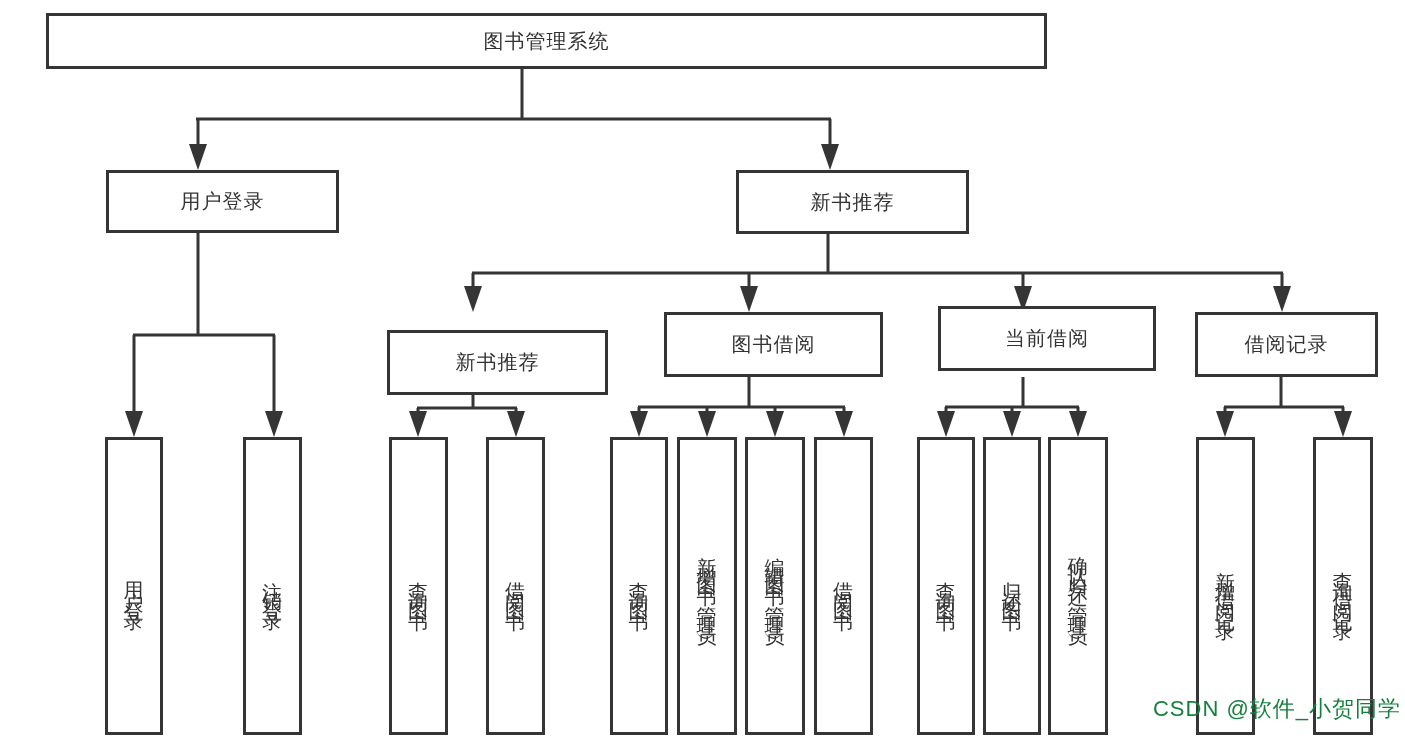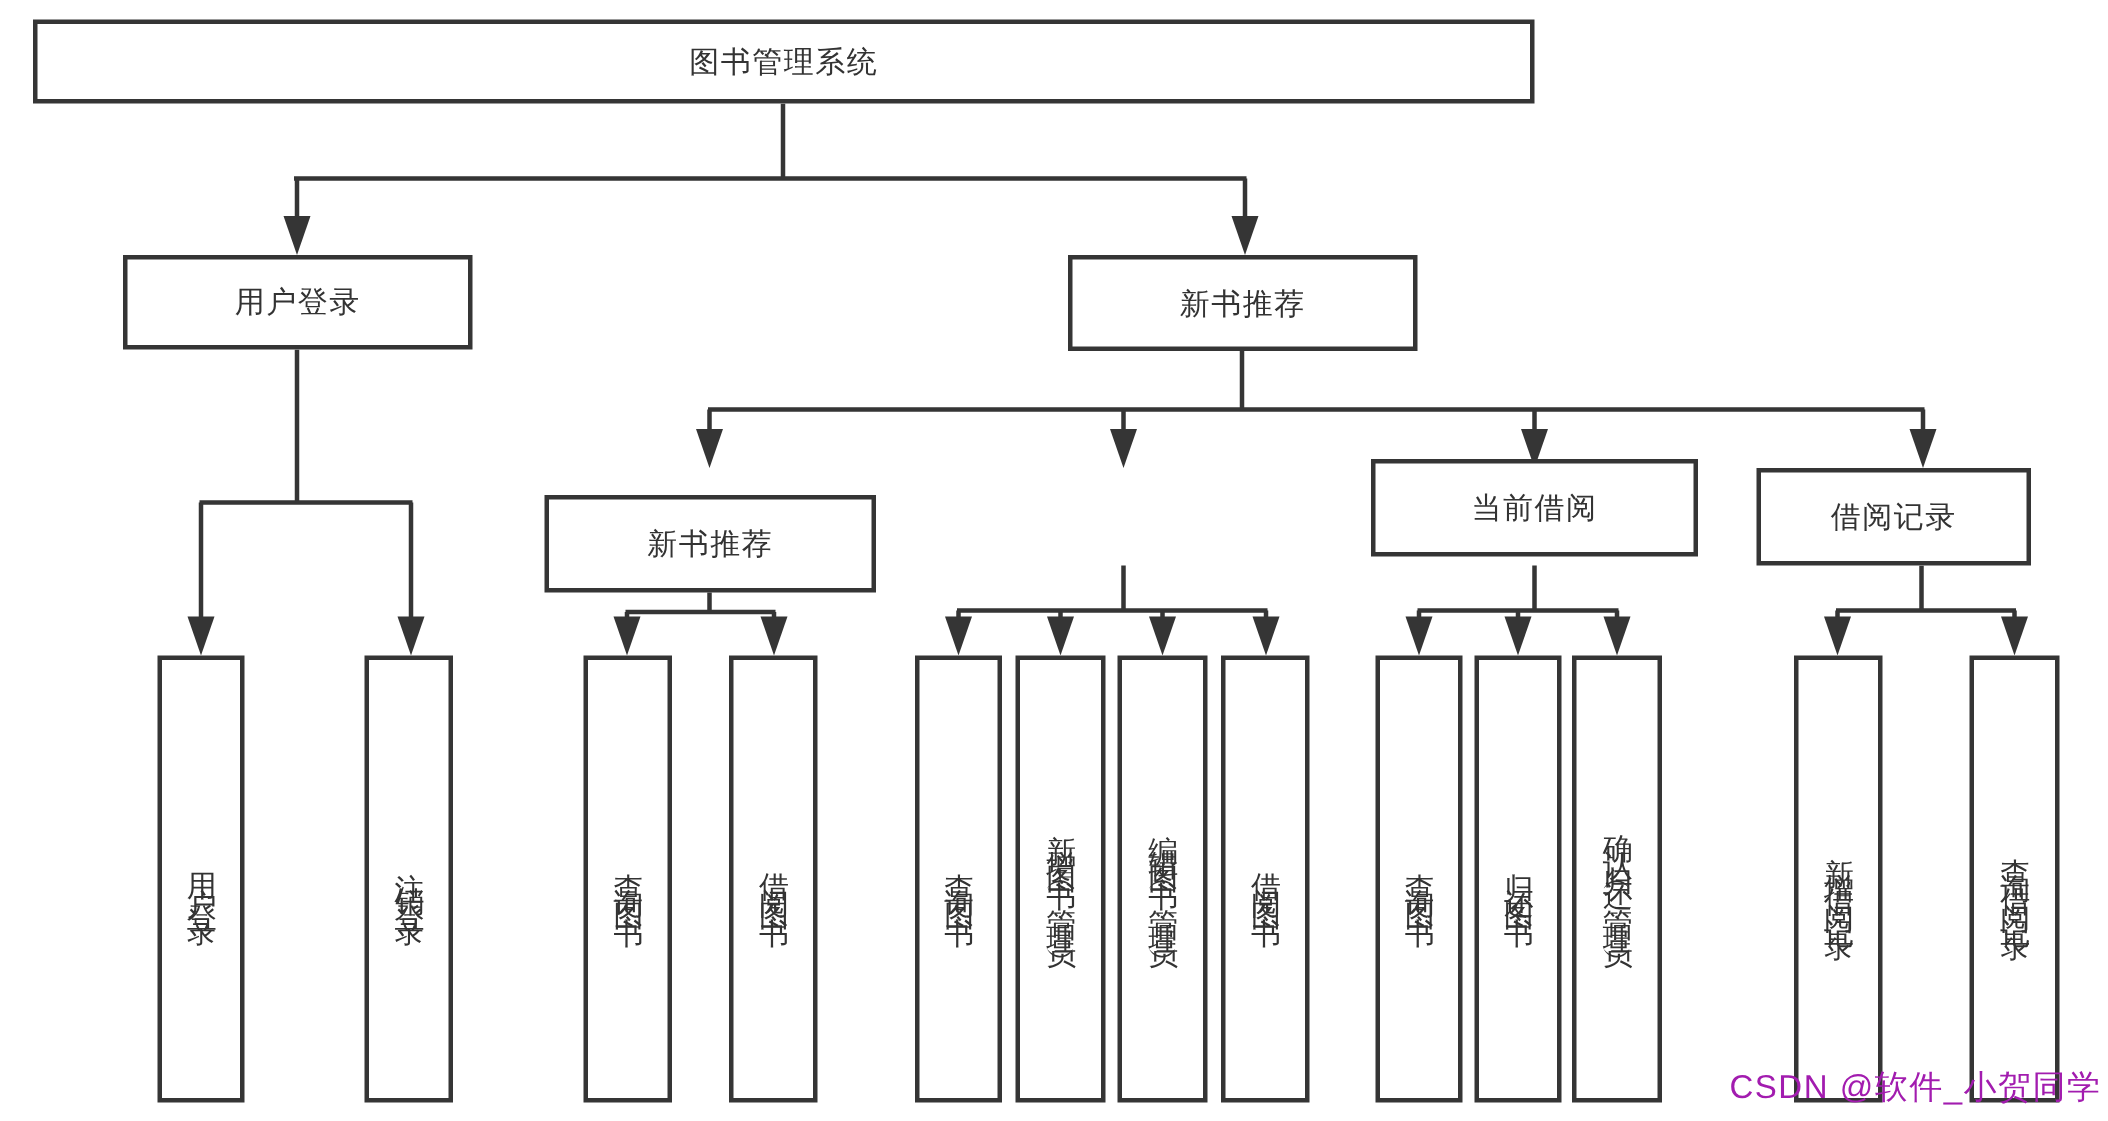--- a/index.html
+++ b/index.html
@@ -29,20 +29,21 @@
     display: flex;
     align-items: center;
     justify-content: center;
     color: #333333;
     z-index: 2;
   }
   .node.h {
     font-size: 20px;
     letter-spacing: 1px;
     white-space: nowrap;
+    margin-left: 24px;
   }
   .node.v span {
     writing-mode: vertical-rl;
     text-orientation: mixed;
     font-size: 20px;
     letter-spacing: 10px;
     line-height: 1;
     white-space: nowrap;
   }
   
@@ -67,23 +68,23 @@
   #l-bb-borrow    { left: 814px;  width: 59px; }
   #l-cb-query     { left: 917px;  width: 58px; }
   #l-cb-return    { left: 983px;  width: 58px; }
   #l-cb-confirm   { left: 1048px; width: 60px; }
   #l-br-add       { left: 1196px; width: 59px; }
   #l-br-query     { left: 1313px; width: 60px; }
 
   #watermark {
     position: absolute;
     right: 4px;
-    top: 710px;
+    top: 694px;
     font-size: 22px;
-    color: #a21caf;
+    color: #15803d;
     letter-spacing: 1px;
     white-space: nowrap;
     z-index: 5;
   }
 </style>
 </head>
 <body>
 
 <div id="canvas">
 
@@ -134,20 +135,23 @@
   <div class="node h" id="n-user-login">
     <span>用户登录</span>
   </div>
   <div class="node h" id="n-book-mgmt">
     <span>新书推荐</span>
   </div>
 
   <div class="node h" id="n-new-book">
     <span>新书推荐</span>
   </div>
+  <div class="node h" id="n-borrowing">
+    <span>图书借阅</span>
+  </div>
   <div class="node h" id="n-current">
     <span>当前借阅</span>
   </div>
   <div class="node h" id="n-records">
     <span>借阅记录</span>
   </div>
 
   <div class="node v leaf" id="l-user-login">
     <span>用户登录</span>
   </div>

